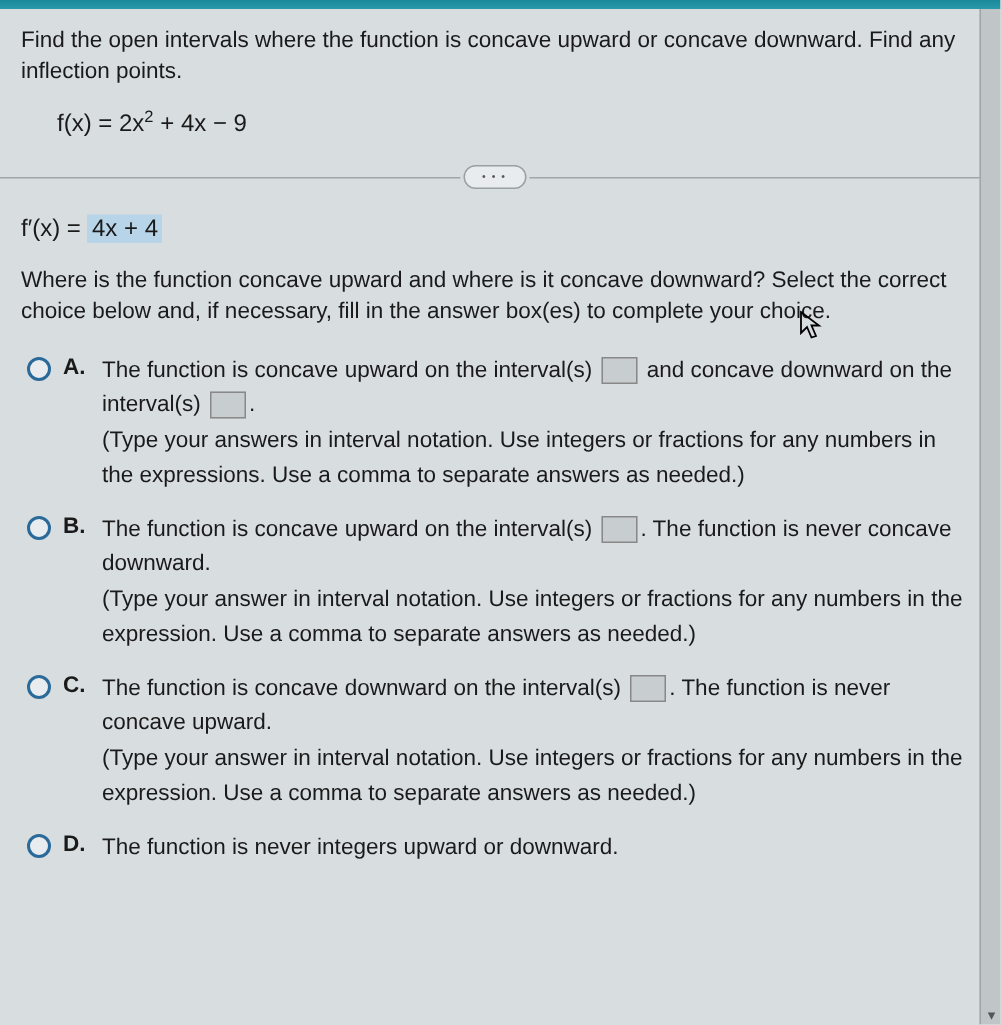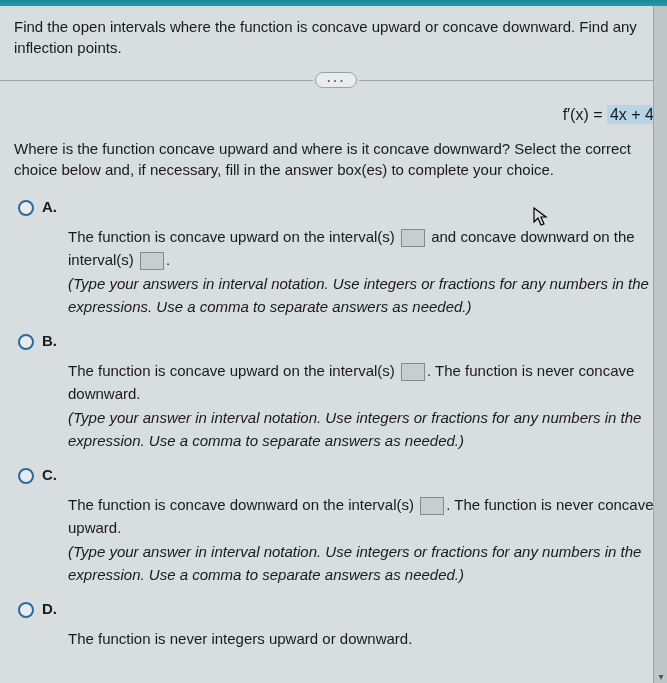--- a/index.html
+++ b/index.html
@@ -15,21 +15,21 @@
       font-size: 15px;
       color: #1a1a1a;
       position: relative;
       overflow: hidden;
     }
     .top-bar {
       height: 6px;
       background: linear-gradient(to bottom, #1a8a9a, #2a9aaa);
     }
     .content {
-      padding: 10px 10px 0 14px;
+      padding: 10px 22px 0 14px;
     }
     .question-prompt {
       line-height: 1.4;
       margin-bottom: 14px;
     }
     .formula {
       margin-left: 24px;
       margin-bottom: 18px;
       font-size: 16px;
     }
@@ -60,21 +60,20 @@
       letter-spacing: 1px;
       color: #555;
       margin: 0 2px;
     }
     .derivs {
       margin-bottom: 14px;
       font-size: 16px;
     }
     .deriv-line {
       margin-bottom: 4px;
-      text-align: right;
     }
     .highlight {
       background: #b8d4e8;
       padding: 1px 3px;
     }
     .instruct {
       line-height: 1.4;
       margin-bottom: 18px;
     }
     .options {
@@ -95,34 +94,32 @@
       background: #e8ecee;
     }
     .option-letter {
       font-weight: bold;
       margin: 0 8px 0 8px;
       flex-shrink: 0;
       min-width: 18px;
     }
     .option-body {
       line-height: 1.5;
-      margin-top: 28px;
     }
     .blank-box {
       display: inline-block;
       width: 24px;
       height: 18px;
       background: #c8cdd0;
       border: 1px solid #888;
       vertical-align: middle;
       margin: 0 2px;
     }
     .hint {
       margin-top: 2px;
-      font-style: italic;
     }
     .cursor {
       position: absolute;
       top: 207px;
       left: 533px;
       font-size: 18px;
       color: #000;
       pointer-events: none;
     }
     .cursor svg {
@@ -151,20 +148,23 @@
   </style>
 </head>
 <body>
 
 <div class="top-bar"></div>
 
 <div class="content">
 
   <div class="question-prompt">Find the open intervals where the function is concave upward or concave downward. Find any inflection points.</div>
 
+  <div class="formula">
+    <span>f(x) = 2x</span><span class="sup">2</span><span> + 4x − 9</span>
+  </div>
 
   <div class="divider-row">
     <div class="divider-line"></div>
     <div class="divider-bubble">
       <span>• • •</span>
     </div>
     <div class="divider-line"></div>
   </div>
 
   <div class="derivs">

